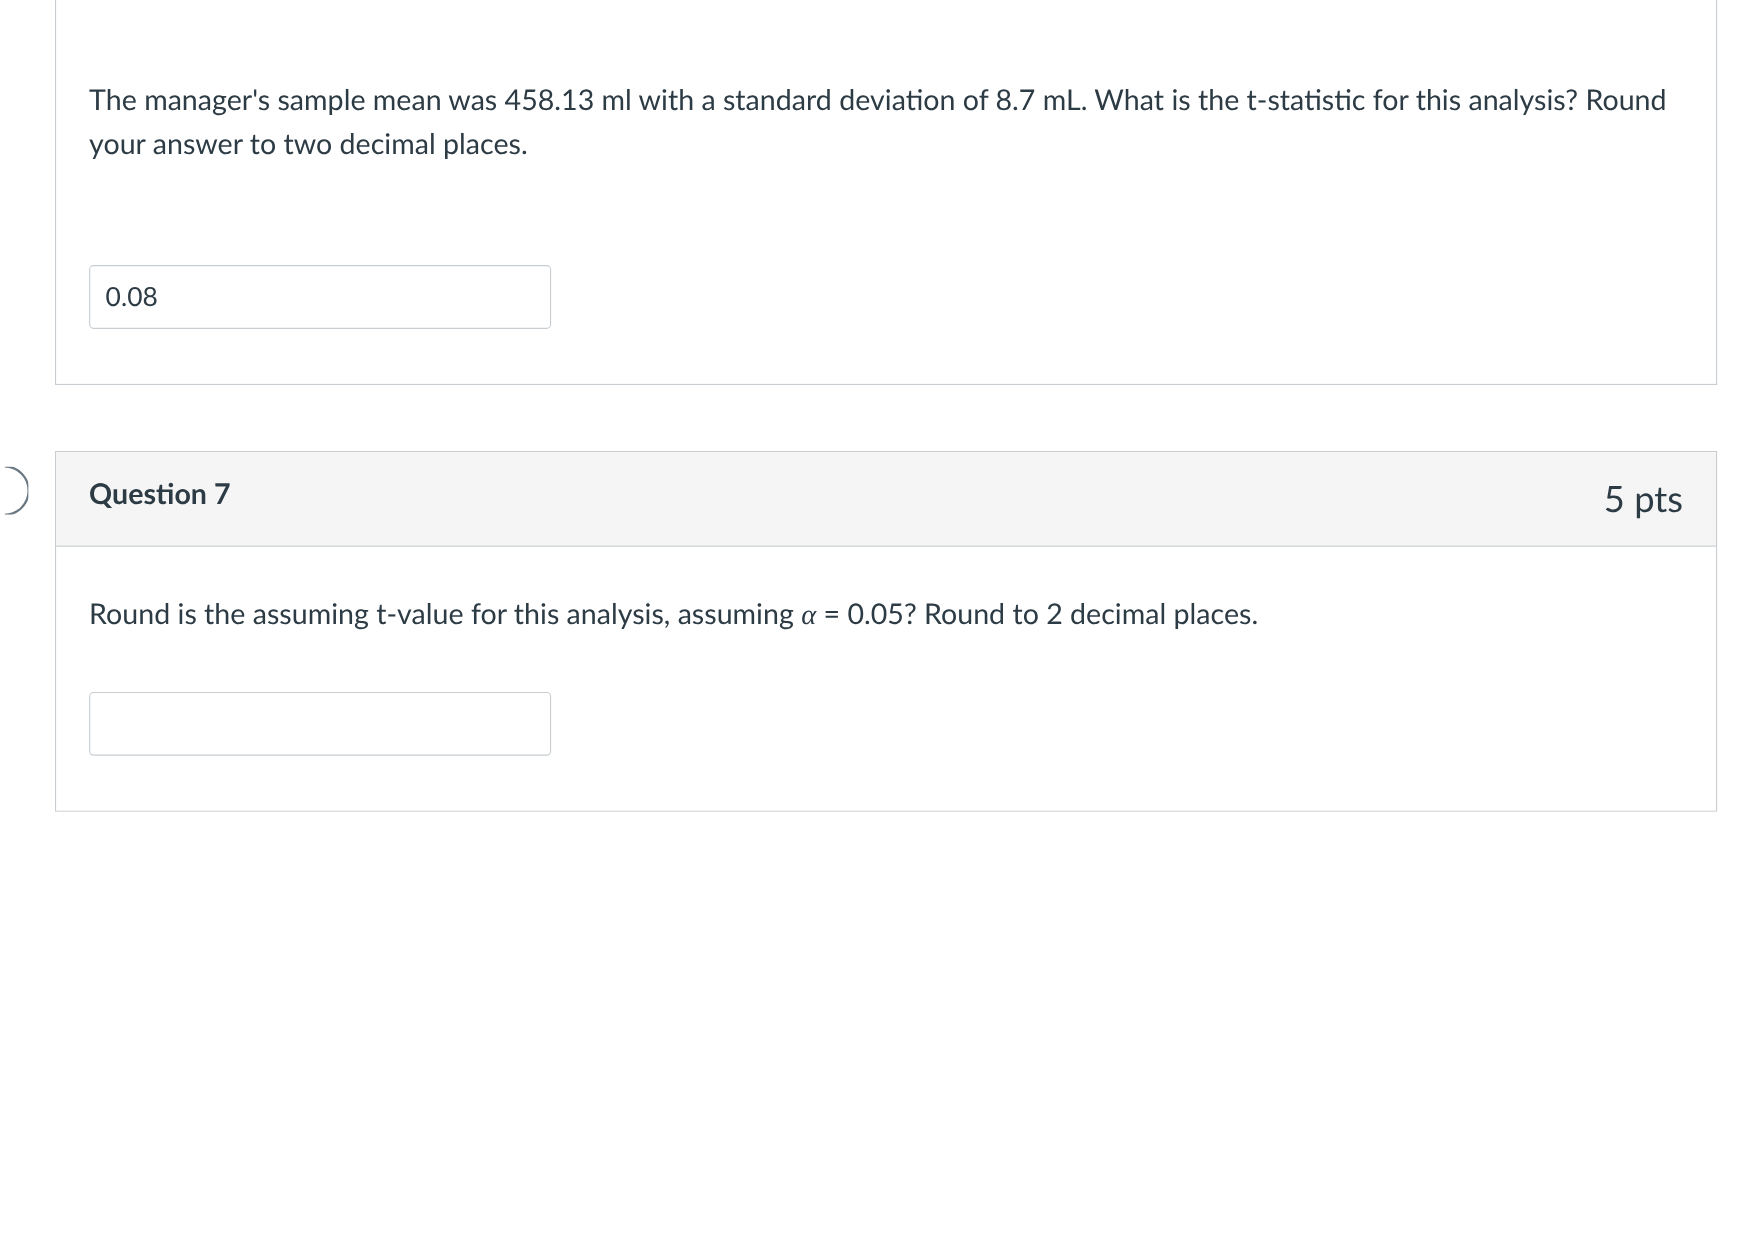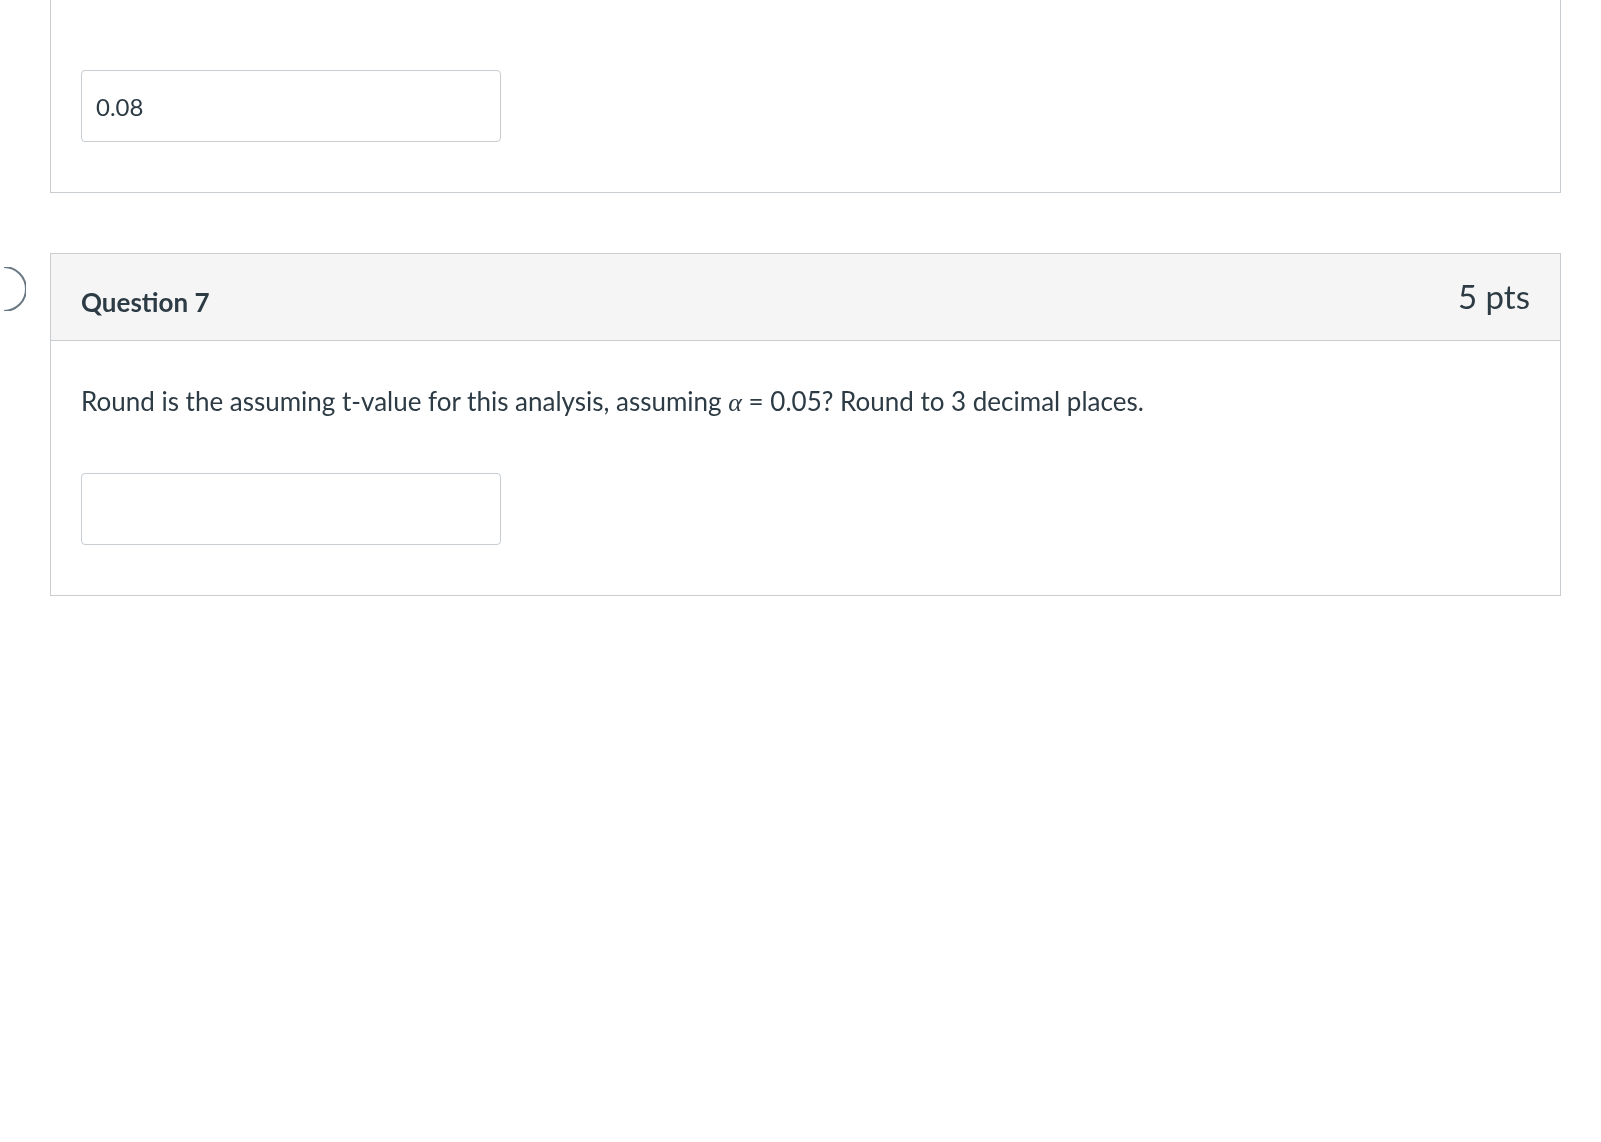--- a/index.html
+++ b/index.html
@@ -24,21 +24,21 @@
     }
     .question-card.top-partial {
       border-top: none;
     }
     .question-header {
       background: #f5f5f5;
       border-bottom: 1px solid #c7cdd1;
       padding: 18px 30px;
       display: flex;
       justify-content: space-between;
-      align-items: flex-end;
+      align-items: flex-start;
     }
     .question-title {
       font-weight: 700;
       font-size: 26px;
       color: #2d3b45;
     }
     .question-pts {
       font-size: 33px;
       color: #2d3b45;
     }
@@ -60,21 +60,21 @@
       font-size: 26px;
       line-height: 1.55;
       margin-bottom: 50px;
     }
     .alpha {
       font-style: italic;
       font-family: "Times New Roman", serif;
     }
     .answer-input {
       width: 420px;
-      height: 72px;
+      height: 58px;
       padding: 8px 14px;
       font-size: 24px;
       border: 1px solid #c7cdd1;
       border-radius: 4px;
       color: #2d3b45;
       background: #ffffff;
       font-family: inherit;
     }
     .marker-wrap {
       position: relative;
@@ -91,37 +91,38 @@
       display: block;
     }
   </style>
 </head>
 <body>
 
 <div class="container">
 
   <div class="question-card top-partial">
     <div class="question-body top">
+      <p class="question-text">The manager's sample mean was 458.13 ml with a standard deviation of 8.7 mL. What is the t-statistic for this analysis? Round your answer to two decimal places.</p>
       <input type="text" class="answer-input" value="0.08" style="">
     </div>
   </div>
 
   <div class="marker-wrap">
     <div class="marker">
       <svg width="22" height="44" viewBox="0 0 22 44">
         <path d="M 0 0 A 22 22 0 0 1 0 44" fill="none" stroke="#6a7883" stroke-width="2"></path>
       </svg>
     </div>
     <div class="question-card" style="margin-bottom:0;">
       <div class="question-header">
         <span class="question-title">Question 7</span>
         <span class="question-pts">5 pts</span>
       </div>
       <div class="question-body">
         <p class="question-text-7">
-          <span>Round is the </span><span class="bold">assuming </span><span class="bold italic">t</span><span class="bold">-value</span><span> for this analysis, assuming </span><span class="alpha">α</span><span> = 0.05? Round to 3 decimal places.</span>
+          <span>Round is the </span><span class="bold">assuming </span><span class="bold italic">t</span><span class="bold">-value</span><span> for this analysis, assuming </span><span class="alpha">α</span><span> = 0.05? Round to 2 decimal places.</span>
         </p>
         <input type="text" class="answer-input" value="" style="">
       </div>
     </div>
   </div>
 
 </div>
 
 </body></html>

